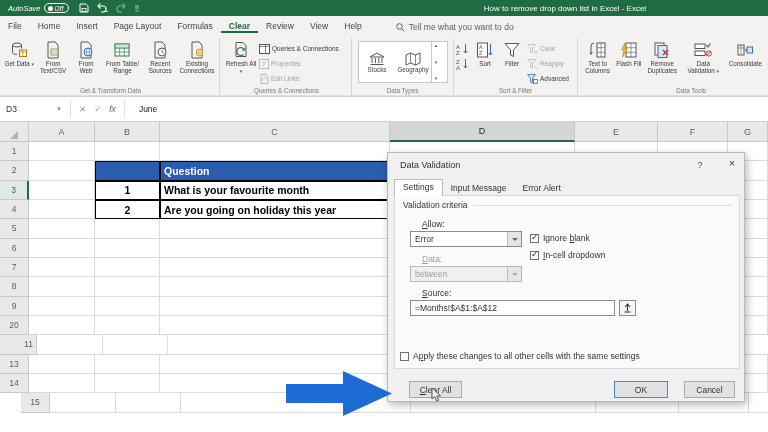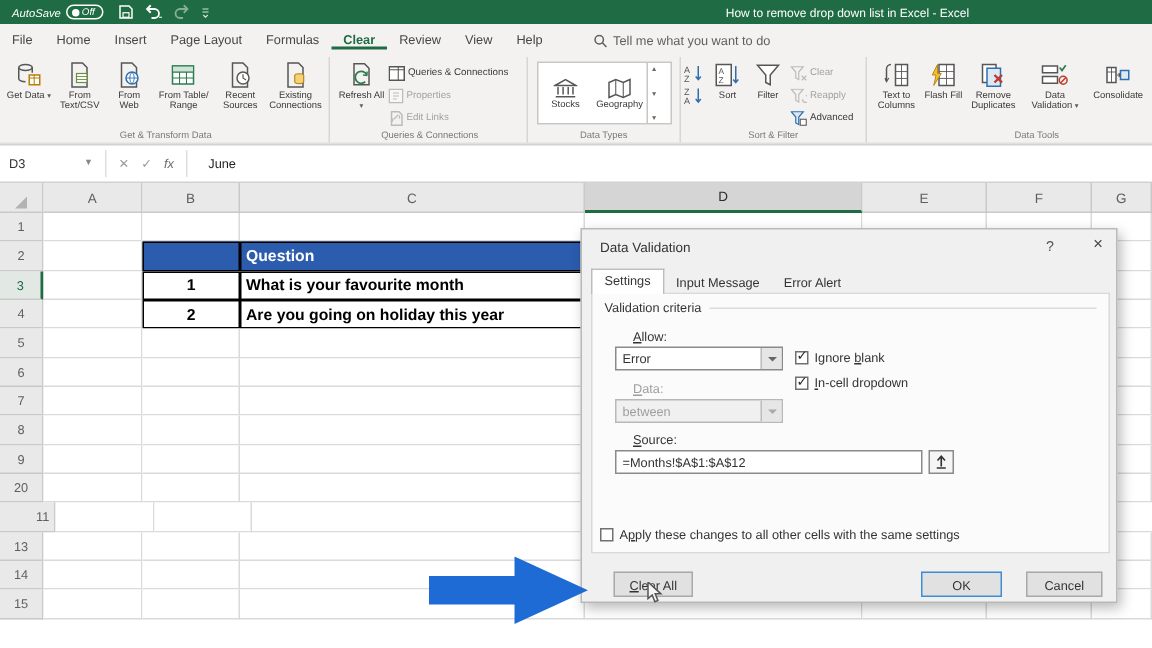--- a/index.html
+++ b/index.html
@@ -549,21 +549,21 @@
       <div class="g-row" style="height: 19.33px;">
         <div class="g-cell g-rowhead" style="width: 29px;">14</div>
         <div class="g-cell g-data" style="width: 66px;"></div>
         <div class="g-cell g-data" style="width: 65px;"></div>
         <div class="g-cell g-data" style="width: 230px;"></div>
         <div class="g-cell g-data" style="width: 185px;"></div>
         <div class="g-cell g-data" style="width: 83px;"></div>
         <div class="g-cell g-data" style="width: 70px;"></div>
         <div class="g-cell g-data" style="width: 40px;"></div>
       </div>
-      <div class="g-row" style="height: 19.33px;">
+      <div class="g-row" style="height: 19.33px; padding-left: 21px;">
         <div class="g-cell g-rowhead" style="width: 29px;">15</div>
         <div class="g-cell g-data" style="width: 66px;"></div>
         <div class="g-cell g-data" style="width: 65px;"></div>
         <div class="g-cell g-data" style="width: 230px;"></div>
         <div class="g-cell g-data" style="width: 185px;"></div>
         <div class="g-cell g-data" style="width: 83px;"></div>
         <div class="g-cell g-data" style="width: 70px;"></div>
         <div class="g-cell g-data" style="width: 40px;"></div>
       </div>
     </div>

